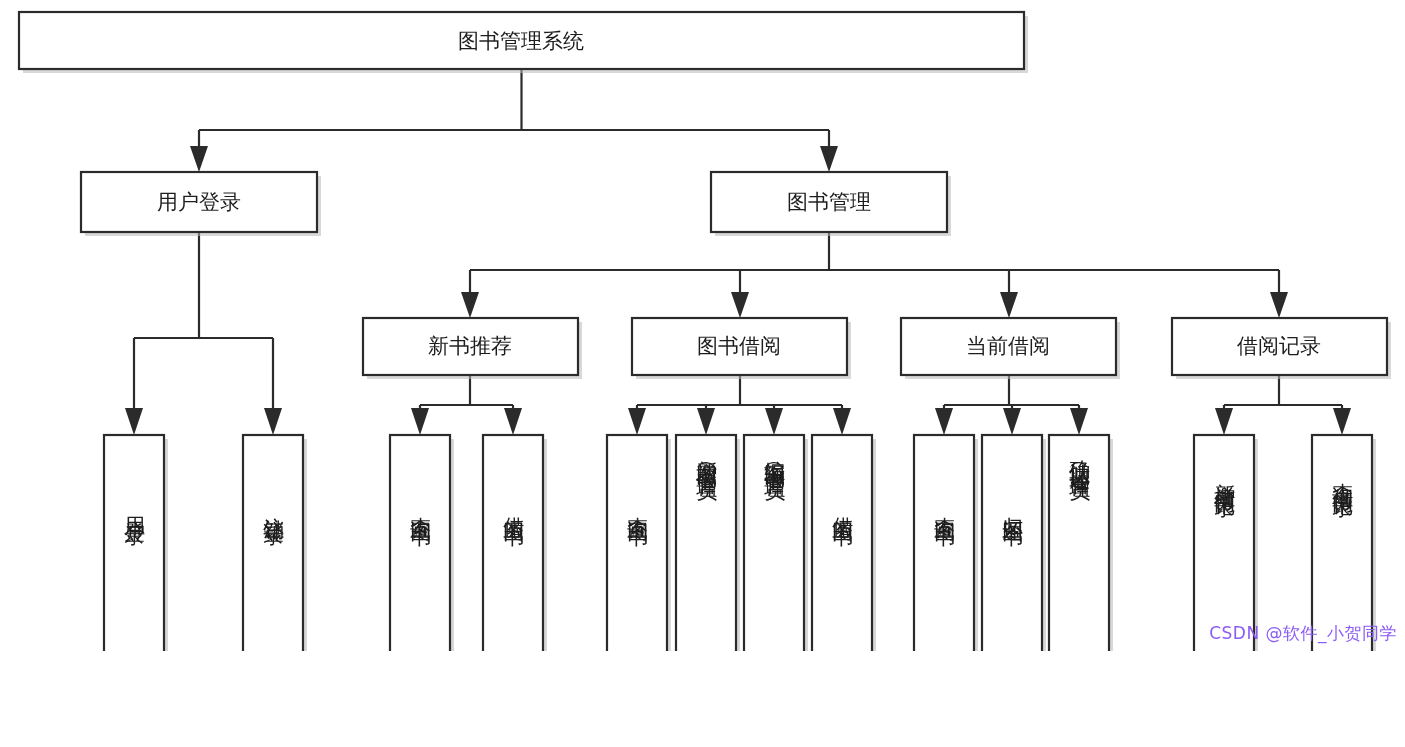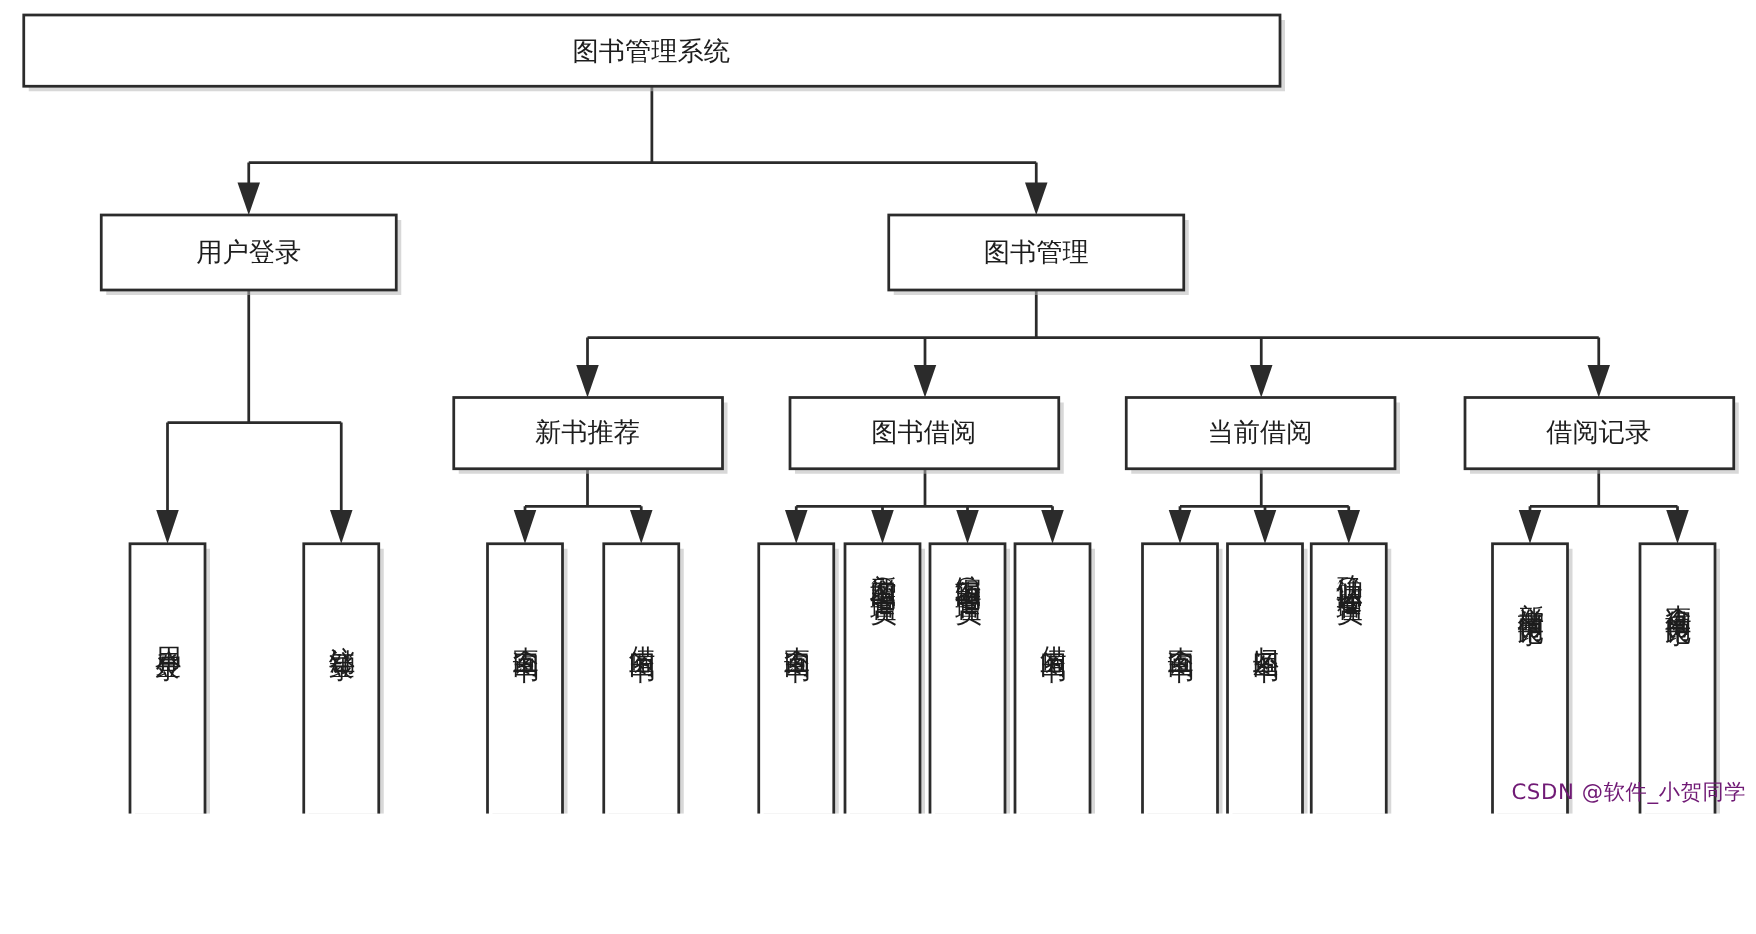--- a/index.html
+++ b/index.html
@@ -70,21 +70,21 @@
     letter-spacing: 3px;
     text-align: left;
     white-space: nowrap;
   }
   .watermark {
     position: absolute;
     right: 8px;
     bottom: 6px;
     font-family: "DejaVu Sans", "Liberation Sans", sans-serif;
     font-size: 17px;
-    color: #701a75;
+    color: #8b5cf6;
     letter-spacing: 0.5px;
     white-space: nowrap;
   }
 </style>
 </head>
 <body>
 
 <div id="diagram-root">
 
   <svg id="tree-svg" viewBox="0 0 1405 747">

